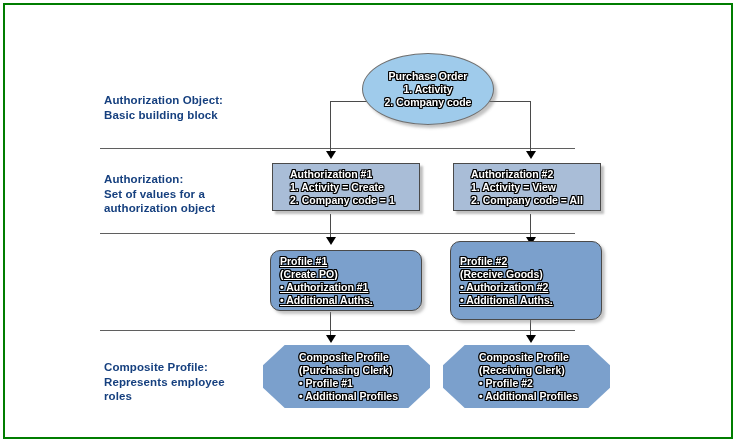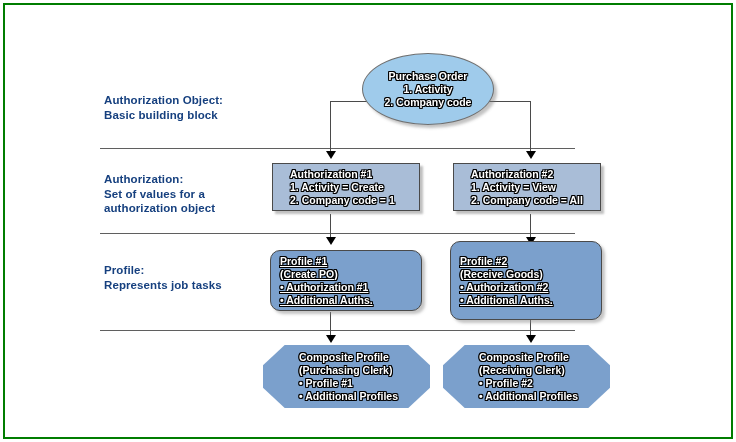--- a/index.html
+++ b/index.html
@@ -147,23 +147,24 @@
 
   <div class="stage">
 
     <div class="row-label" style="left:104px; top:93px; width:175px;">Authorization Object:
 Basic building block</div>
 
     <div class="row-label" style="left:104px; top:172px; width:175px;">Authorization:
 Set of values for a
 authorization object</div>
 
-    <div class="row-label" style="left:104px; top:263px; width:180px;">Profile:
-Represents job tasks</div>
-
+
+    <div class="row-label" style="left:104px; top:360px; width:180px;">Composite Profile:
+Represents employee
+roles</div>
 
     <div class="divider" style="top:148px;"></div>
     <div class="divider" style="top:233px;"></div>
     <div class="divider" style="top:330px;"></div>
 
     <div class="conn hline" style="left:330px; top:101px; width:100px;"></div>
     <div class="conn hline" style="left:430px; top:101px; width:100px;"></div>
     <div class="conn vline" style="left:330px; top:101px; height:50px;"></div>
     <div class="conn vline" style="left:530px; top:101px; height:50px;"></div>
     <div class="arrowhead" style="left:326px; top:151px;"></div>

